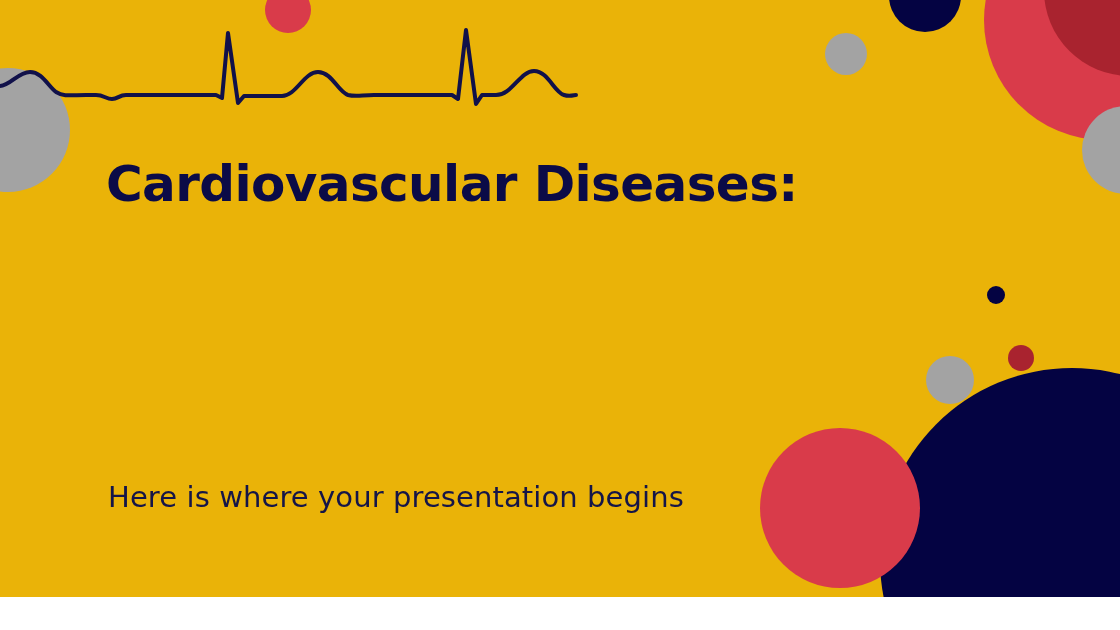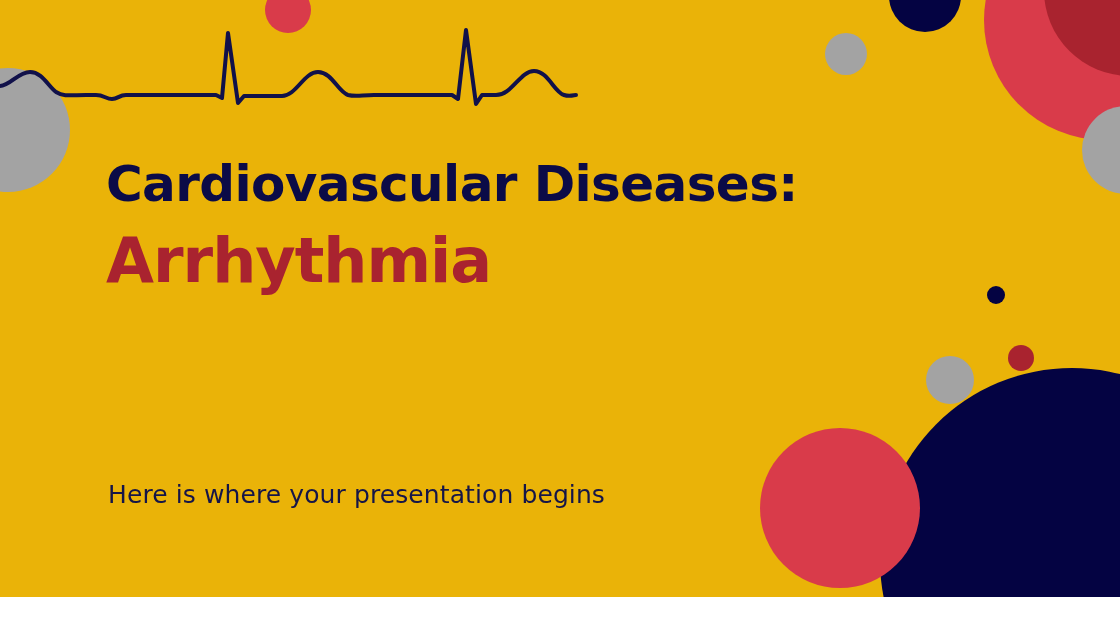--- a/index.html
+++ b/index.html
@@ -58,21 +58,21 @@
   }
   .title-line2 { margin-top: 14px; }
   .title-line3 { margin-top: 2px; }
 
   .tagline {
     position: absolute;
     left: 108px;
     top: 480px;
     font-family: "DejaVu Sans", sans-serif;
     font-weight: normal;
-    font-size: 25px;
+    font-size: 29px;
     letter-spacing: 0.1px;
     color: #151548;
     margin: 0;
     white-space: nowrap;
     z-index: 5;
   }
 
   
   .ecg {
     position: absolute;
@@ -101,18 +101,17 @@
       <circle cx="1072" cy="560" r="192" fill="#040342"></circle>
       <circle cx="840" cy="508" r="80" fill="#d93b4a"></circle>
     </svg>
 
   <svg class="ecg" id="ecg-svg" width="1120" height="200" viewBox="0 0 1120 200">
     <path id="ecg-path" fill="none" stroke-linecap="round" stroke-linejoin="round" d="M 0 86 C 10 86 18 72 30 72 C 42 72 48 86 56 92 C 64 97 72 95 86 95 L 96 95 C 104 95 106 99 112 99 C 118 99 119 95 126 95 L 216 95 L 222 98 L 228 33 L 238 103 L 244 96 L 256 96 C 268 96 274 96 282 96 C 296 96 304 72 318 72 C 332 72 338 92 348 95 C 356 97 362 95 374 95 L 452 95 L 458 99 L 466 30 L 476 104 L 482 95 L 496 95 C 512 95 520 71 534 71 C 548 71 554 92 564 95 C 570 97 574 95 576 95" stroke="#11114a" stroke-width="4"></path>
   </svg>
 
   <div class="text-block">
     <h1 class="title-line1">Cardiovascular Diseases:</h1>
-    <h2 class="title-line2">Arrhythmia</h2>
   </div>
 
   <p class="tagline">Here is where your presentation begins</p>
 
 </div>
 
 </body></html>

